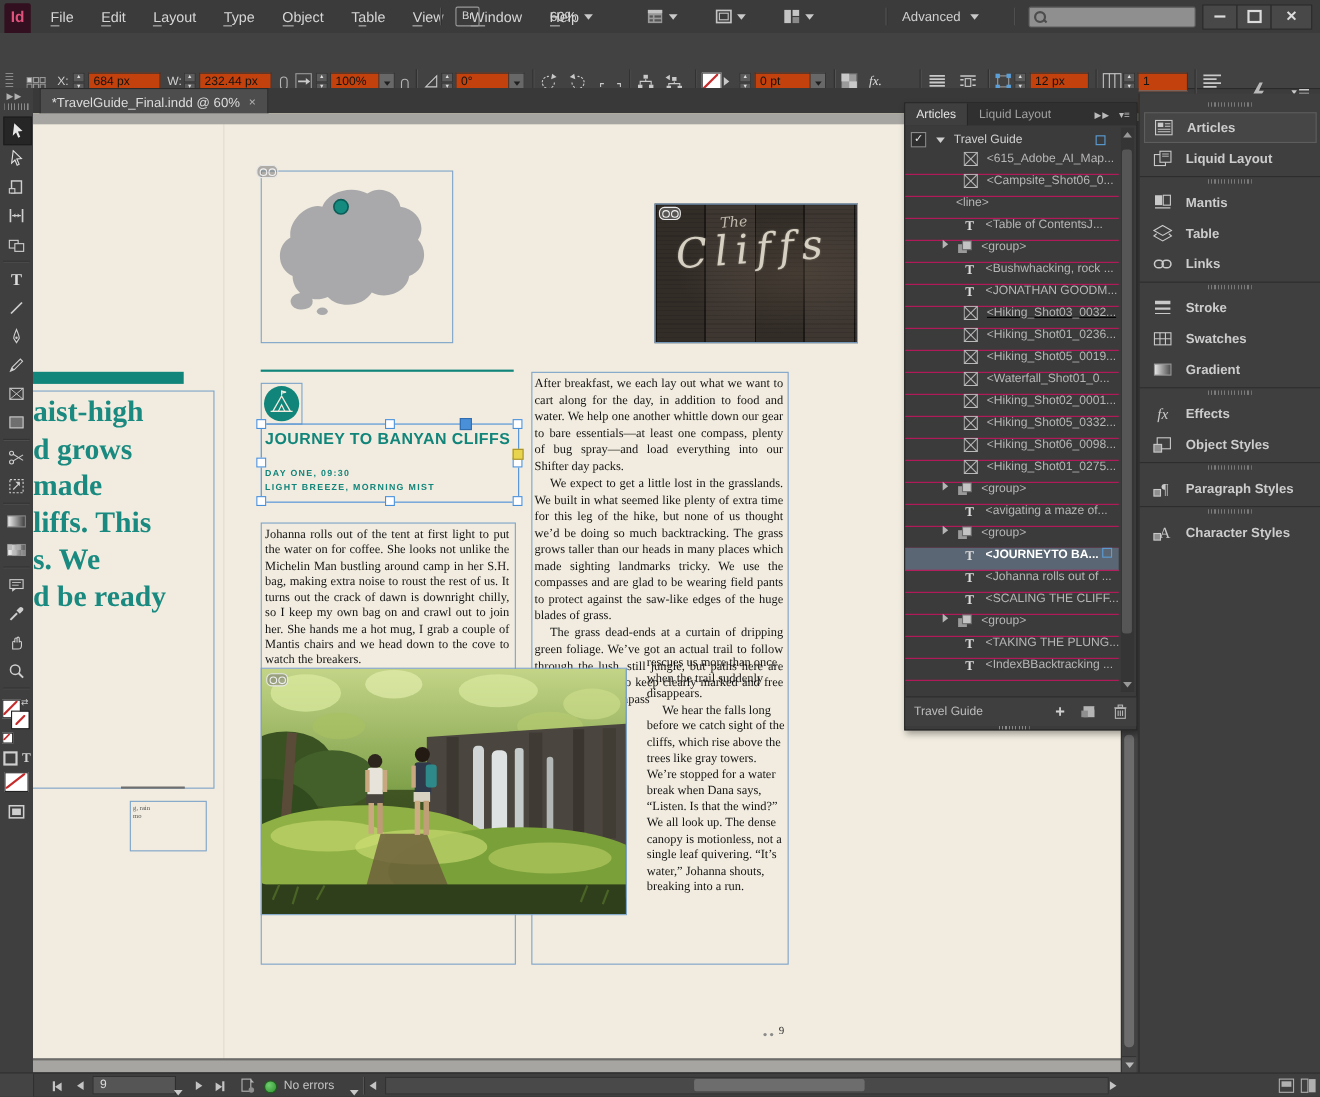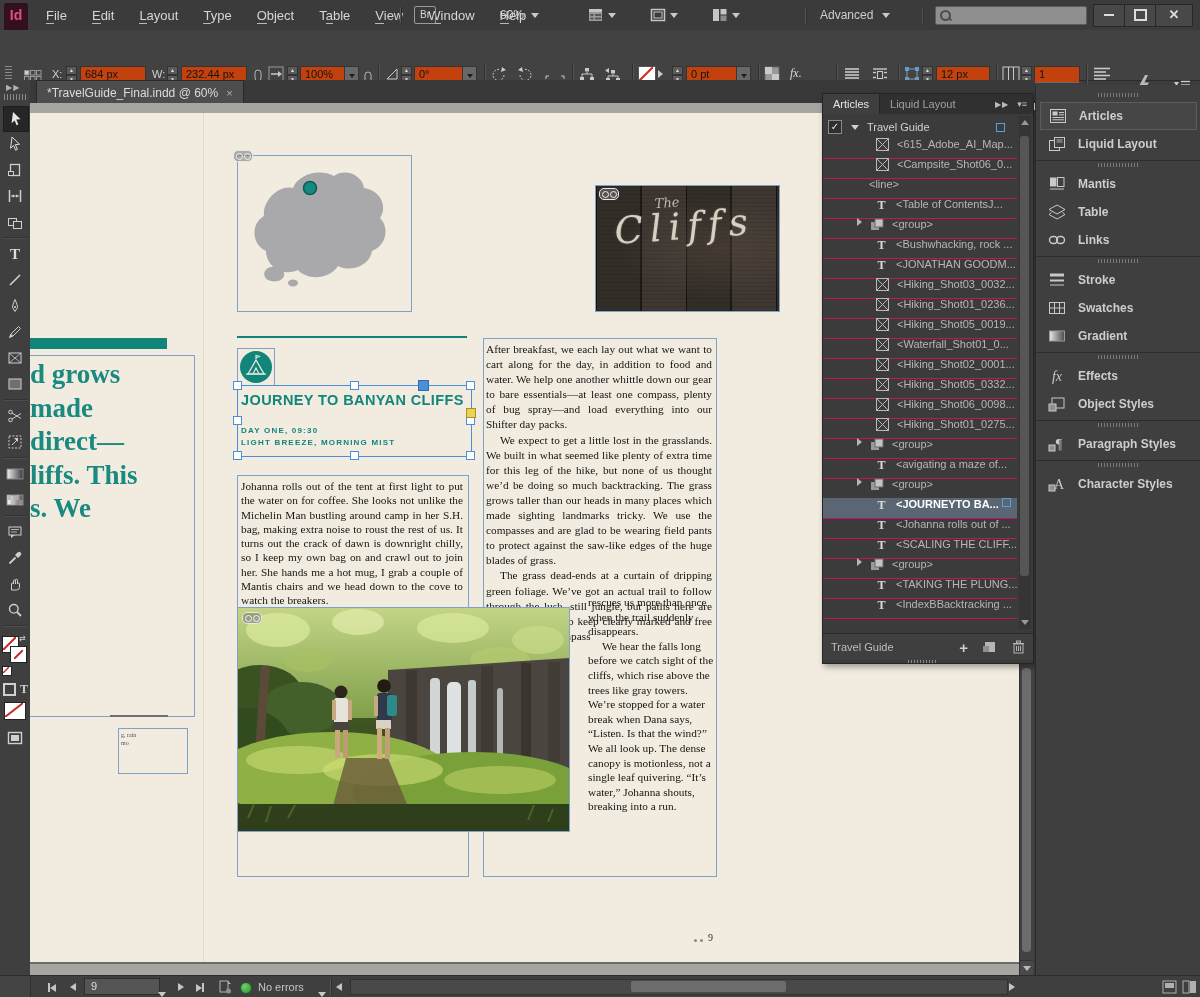--- a/index.html
+++ b/index.html
@@ -734,25 +734,26 @@
     </div>
   </div>
 
   <div id="canvas" class="abs">
     <div id="page" class="abs"></div>
     <div id="spine" class="abs"></div>
 
     <div class="abs teal-bar" style="left:0;top:235px;width:137px;height:11px"></div>
     <div class="abs" style="left:-40px;top:252px;width:203px;height:360px;border:1px solid #7da3c9"></div>
     <div id="leftpage-lines" class="abs">
+        <div>aist-high</div>
         <div>d grows</div>
         <div>made</div>
-        <div>direct—</div>
         <div>liffs. This</div>
         <div>s. We</div>
+        <div>d be ready</div>
       </div>
     <div class="abs" style="left:80px;top:612px;width:58px;height:2px;background:#6f6f6f"></div>
     <div id="mini-frame" class="abs">
       <div>g, rain</div>
       <div>mo</div>
     </div>
 
     <div class="abs frame-edge" style="left:207px;top:52px;width:173px;height:155px">
       <svg width="173" height="155" viewBox="0 0 173 155">
         <path fill="#a9a9ab" d="M55 32 C60 18 82 12 96 20 C106 12 124 18 126 32 C142 34 150 50 142 62 C152 72 148 90 134 95 C132 109 114 117 100 110 C92 123 70 125 60 114 C44 121 28 110 28 95 C14 89 12 68 26 60 C24 44 42 28 55 32 Z"></path>
@@ -953,21 +954,21 @@
           <span class="lbl" style="margin-left: 8px;">&lt;group&gt;</span>
         </div>
         <div class="ap-row" style="top: 144px;">
           <span class="ticon" style="margin-left: 52px;">T</span>
           <span class="lbl" style="margin-left: 8px;">&lt;Bushwhacking, rock ...</span>
         </div>
         <div class="ap-row" style="top: 164px;">
           <span class="ticon" style="margin-left: 52px;">T</span>
           <span class="lbl" style="margin-left: 8px;">&lt;JONATHAN GOODM...</span>
         </div>
-        <div class="ap-row" style="top: 184px;">
+        <div class="ap-row" style="top: 184px; text-decoration: underline;">
           <span style="margin-left: 53px;">
             <svg width="13" height="13" viewBox="0 0 13 13">
               <rect x="0.5" y="0.5" width="12" height="12" fill="none" stroke="#b9b9b9"></rect>
               <line x1="0.5" y1="0.5" x2="12.5" y2="12.5" stroke="#b9b9b9"></line>
               <line x1="12.5" y1="0.5" x2="0.5" y2="12.5" stroke="#b9b9b9"></line>
             </svg>
           </span>
           <span class="lbl" style="margin-left: 8px;">&lt;Hiking_Shot03_0032...</span>
         </div>
         <div class="ap-row" style="top: 204px;">

